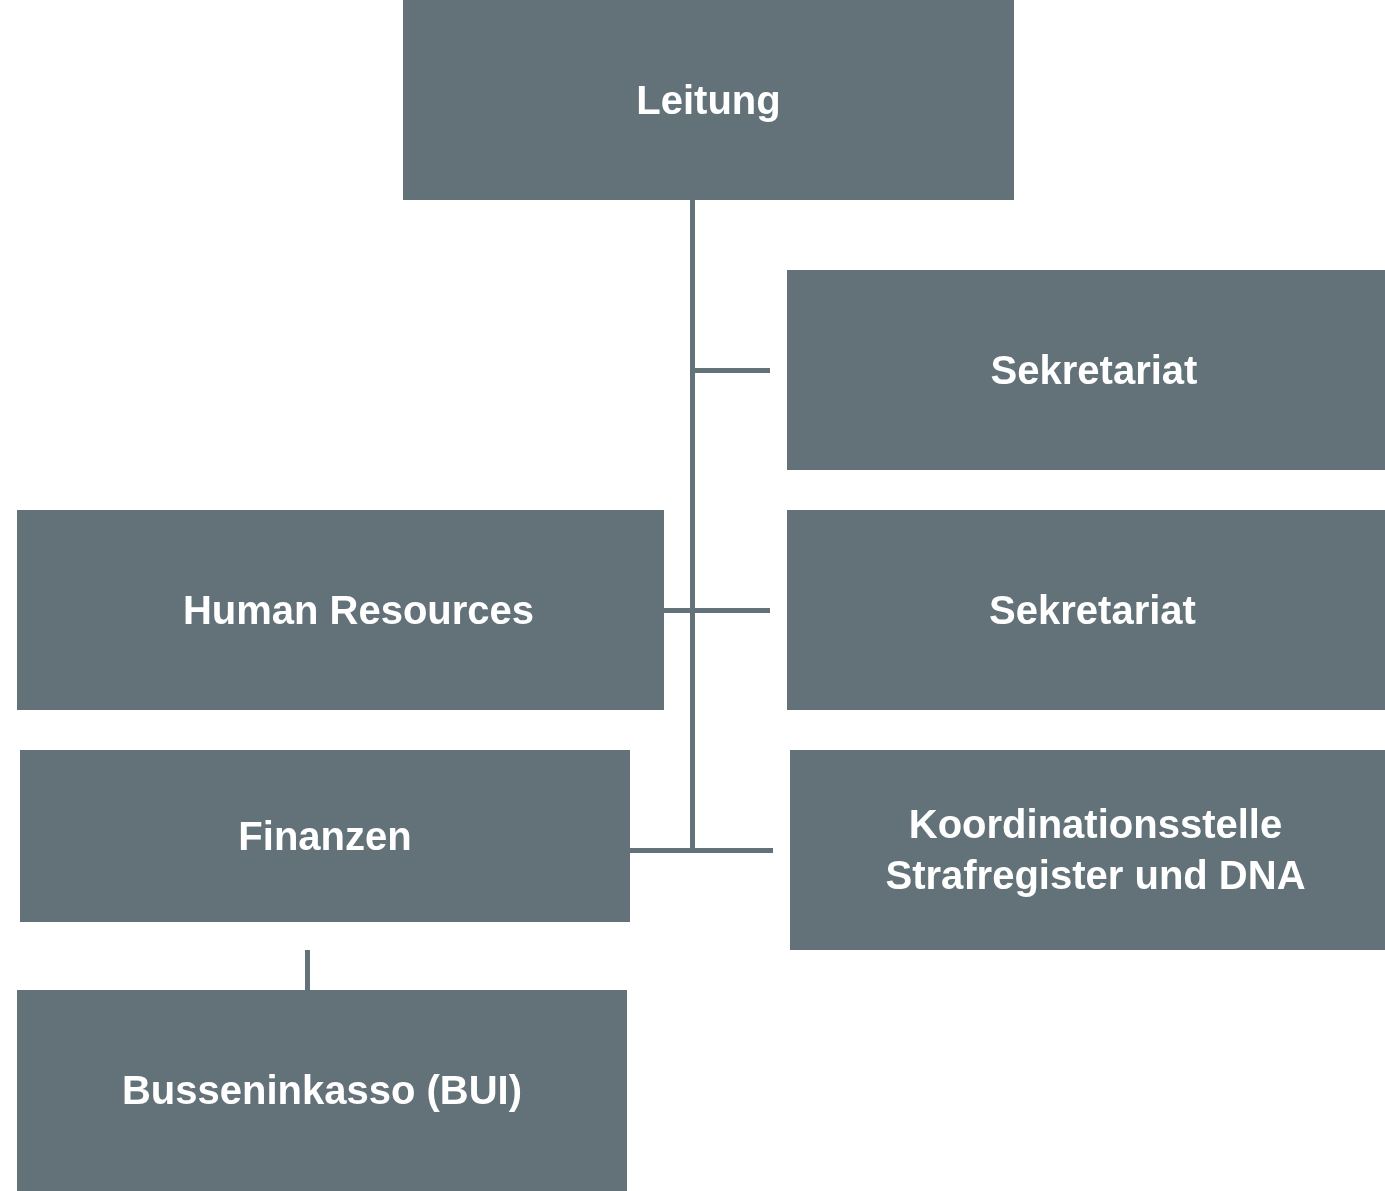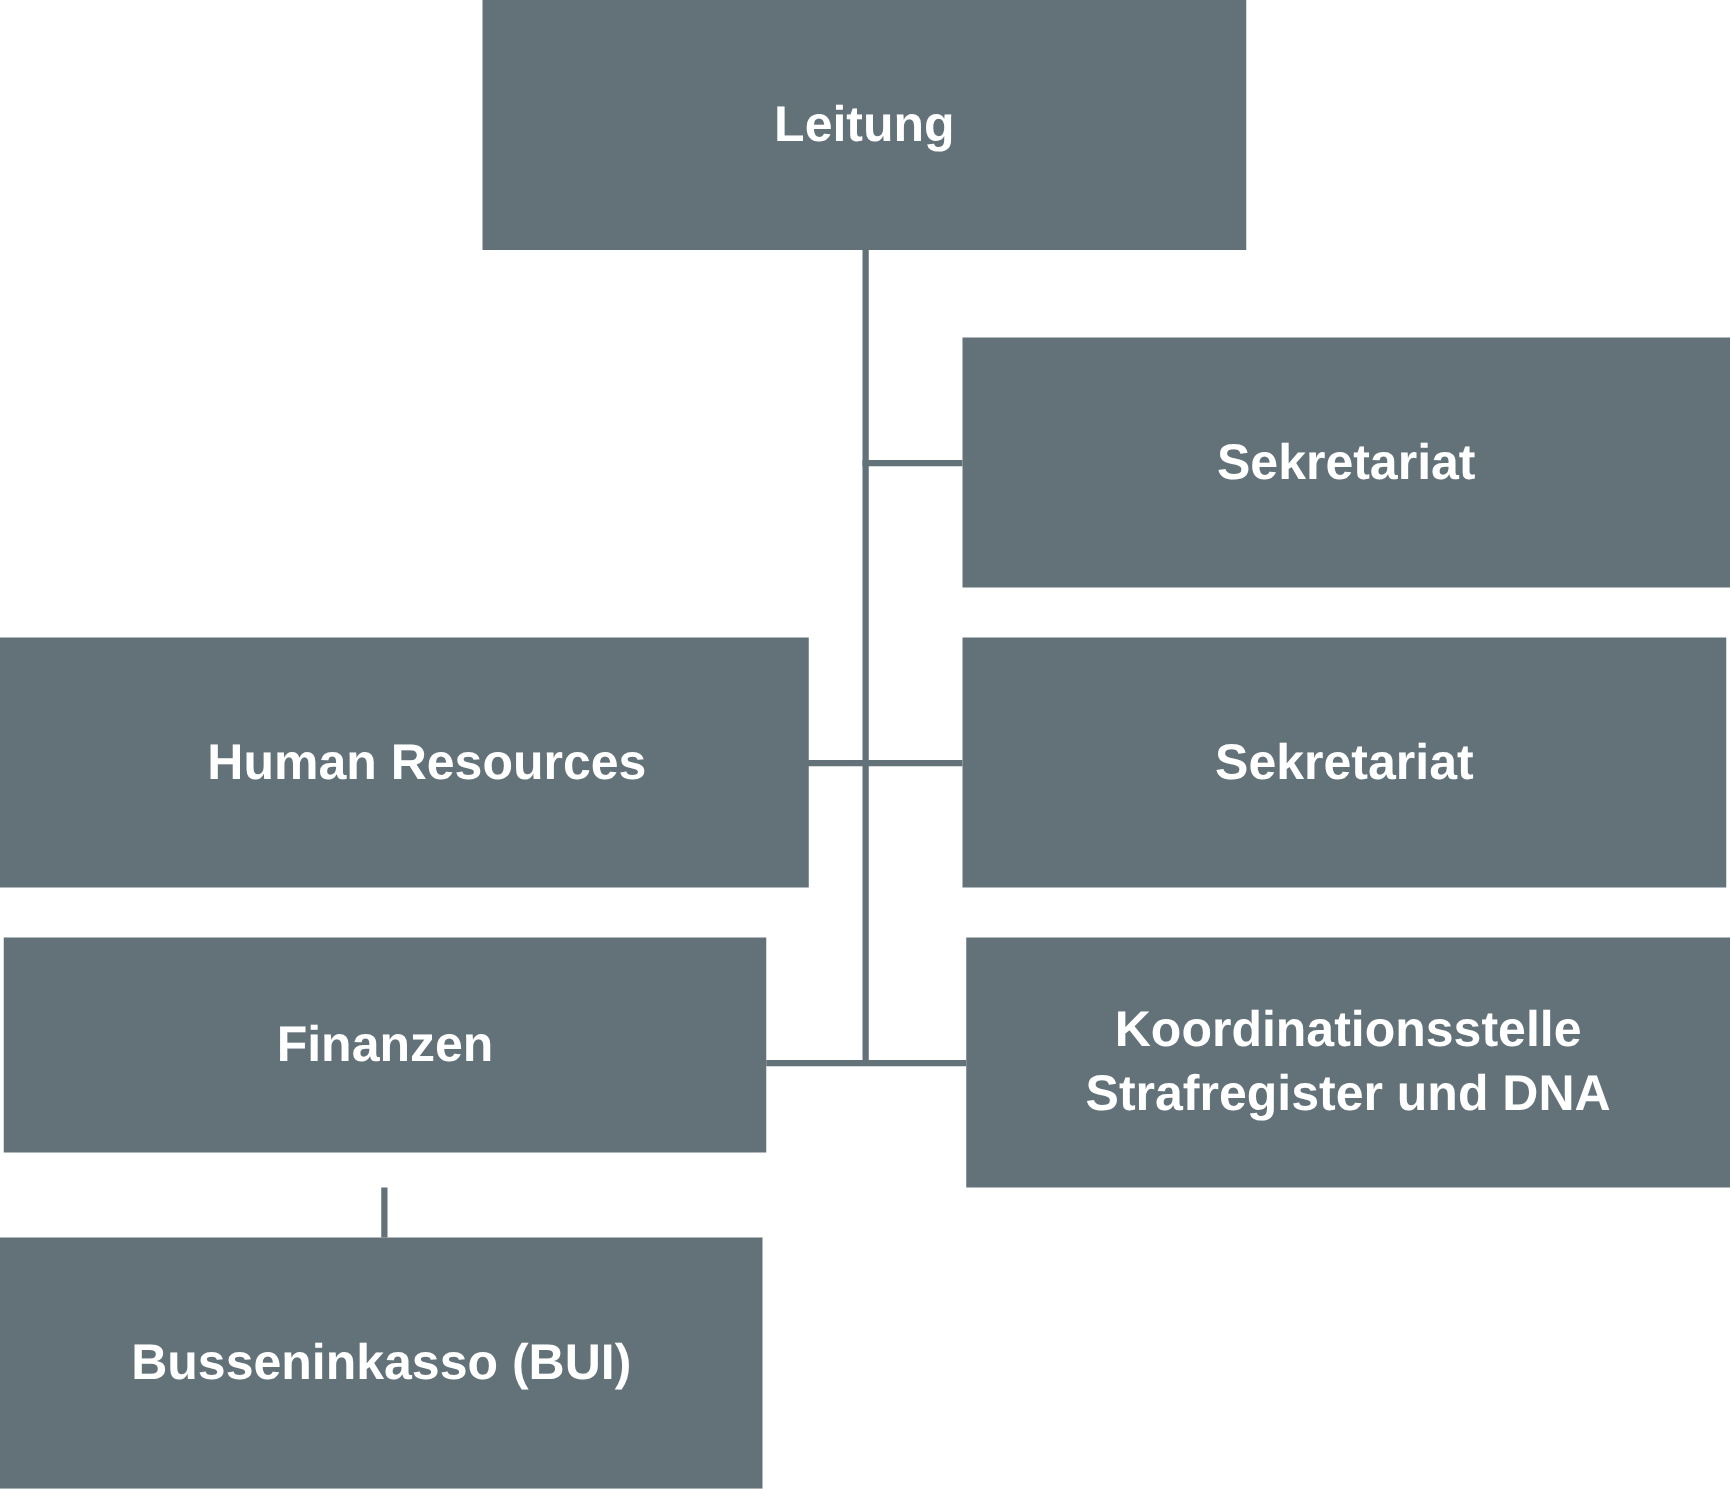--- a/index.html
+++ b/index.html
@@ -1,20 +1,20 @@
 <!DOCTYPE html>
 <html><head>
 <meta charset="utf-8">
 <style>
   html, body { margin: 0; padding: 0; background: #ffffff; }
   body { width: 1385px; height: 1191px; position: relative; overflow: hidden;
          font-family: "Liberation Sans", sans-serif; }
   .box { position: absolute; background: #637279; color: #ffffff;
          display: flex; align-items: center; justify-content: center; text-align: center;
-         font-weight: bold; font-size: 40px; line-height: 51px; }
+         font-weight: bold; font-size: 40px; line-height: 51px; margin-left: 17px; }
   .line { position: absolute; background: #637279; }
 </style>
 </head>
 <body>
 
 <div class="line" style="left:690px; top:200px; width:5px; height:651px;"></div>
 <div class="line" style="left:690px; top:368px; width:80px; height:5px;"></div>
 <div class="line" style="left:611px; top:608px; width:159px; height:5px;"></div>
 <div class="line" style="left:613px; top:848px; width:160px; height:5px;"></div>
 <div class="line" style="left:305px; top:950px; width:5px; height:40px;"></div>

